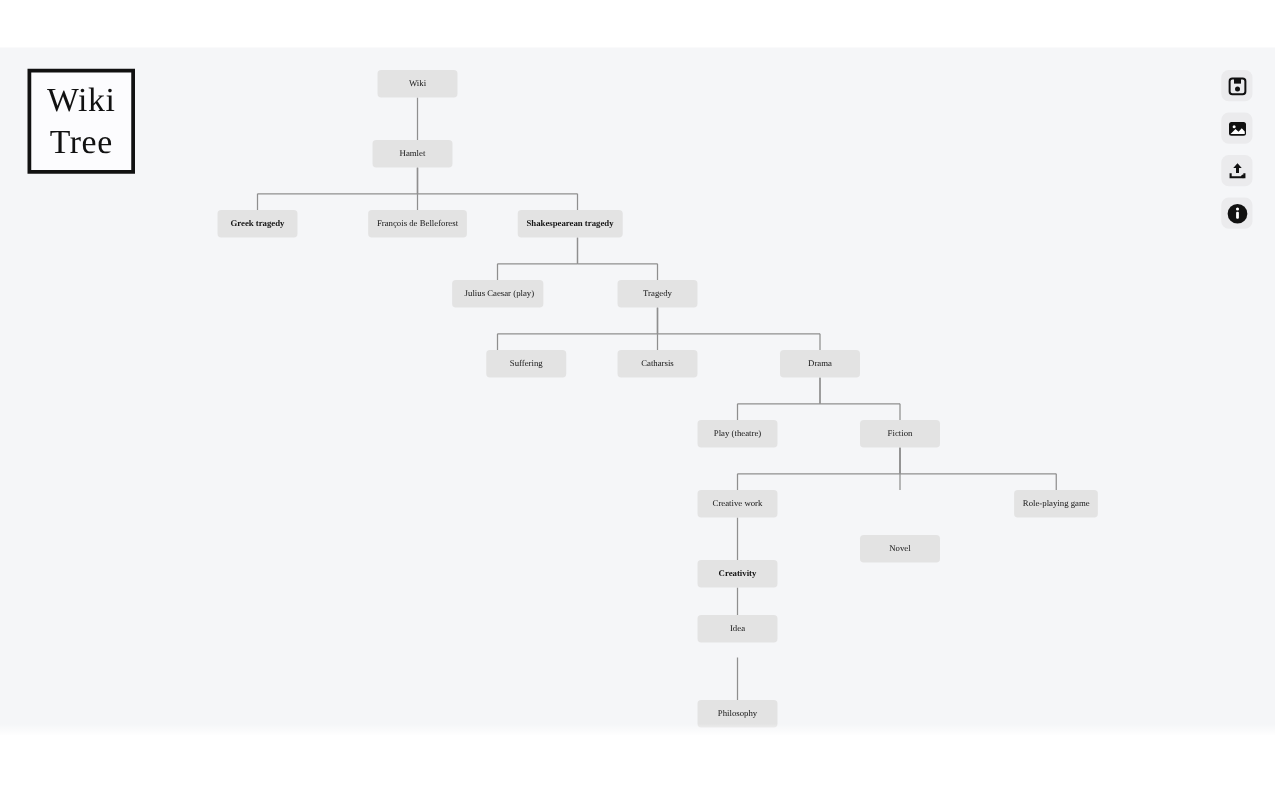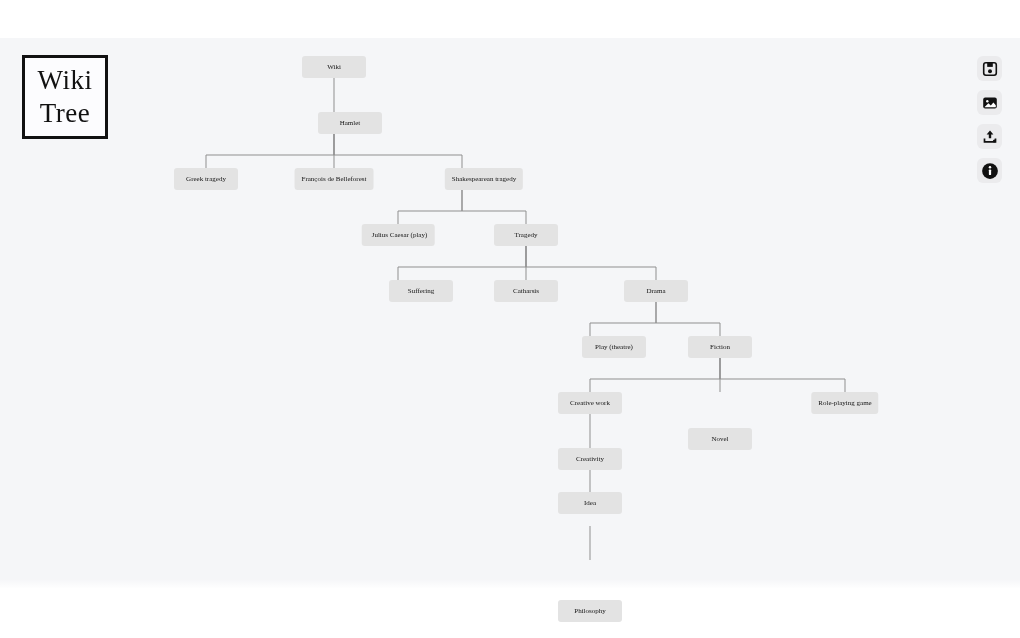--- a/index.html
+++ b/index.html
@@ -82,37 +82,37 @@
       <line x1="720" y1="320" x2="720" y2="341" stroke="#8f8f8f" stroke-width="1"></line>
       <line x1="720" y1="341" x2="845" y2="341" stroke="#8f8f8f" stroke-width="1"></line>
       <line x1="845" y1="341" x2="845" y2="354" stroke="#8f8f8f" stroke-width="1"></line>
       <line x1="590" y1="376" x2="590" y2="410" stroke="#8f8f8f" stroke-width="1"></line>
       <line x1="590" y1="432" x2="590" y2="466" stroke="#8f8f8f" stroke-width="1"></line>
       <line x1="590" y1="488" x2="590" y2="522" stroke="#8f8f8f" stroke-width="1"></line>
     </svg>
 
   <div class="tree-layer">
       <div class="node" style="left: 334px; top: 18px;">Wiki</div>
-      <div class="node" style="left: 350px; top: 74px;">Hamlet</div>
-      <div class="node" style="left: 206px; top: 130px;">Greek tragedy</div>
+      <div class="node" style="left: 330px; top: 74px;">Hamlet</div>
+      <div class="node" style="left: 206px; top: 130px; font-weight: bold;">Greek tragedy</div>
       <div class="node" style="left: 334px; top: 130px;">François de Belleforest</div>
-      <div class="node" style="left: 484px; top: 130px;">Shakespearean tragedy</div>
+      <div class="node" style="left: 456px; top: 130px; font-weight: bold;">Shakespearean tragedy</div>
       <div class="node" style="left: 398px; top: 186px; padding-left: 10px;">Julius Caesar (play)</div>
       <div class="node" style="left: 526px; top: 186px;">Tragedy</div>
       <div class="node" style="left: 398px; top: 242px; margin-left: 23px;">Suffering</div>
       <div class="node" style="left: 526px; top: 242px;">Catharsis</div>
       <div class="node" style="left: 656px; top: 242px; text-align: center;">Drama</div>
-      <div class="node" style="left: 590px; top: 298px; margin-left: 24px;">Play (theatre)</div>
+      <div class="node" style="left: 590px; top: 298px;">Play (theatre)</div>
       <div class="node" style="left: 720px; top: 298px;">Fiction</div>
       <div class="node" style="left: 590px; top: 354px;">Creative work</div>
       <div class="node" style="left: 720px; top: 354px; margin-top: 36px;">Novel</div>
       <div class="node" style="left: 845px; top: 354px;">Role-playing game</div>
-      <div class="node" style="left: 590px; top: 410px;">Creativity</div>
+      <div class="node" style="left: 590px; top: 410px; font-weight: bold;">Creativity</div>
       <div class="node" style="left: 590px; top: 454px;">Idea</div>
-      <div class="node" style="left: 590px; top: 522px; margin-top: 40px;">Philosophy</div>
+      <div class="node" style="left: 590px; top: 522px;">Philosophy</div>
     </div>
 
   <div class="logo">
     <div>Wiki</div>
     <div>Tree</div>
   </div>
 
   <div class="toolbar">
 
     <button class="tool-btn">

